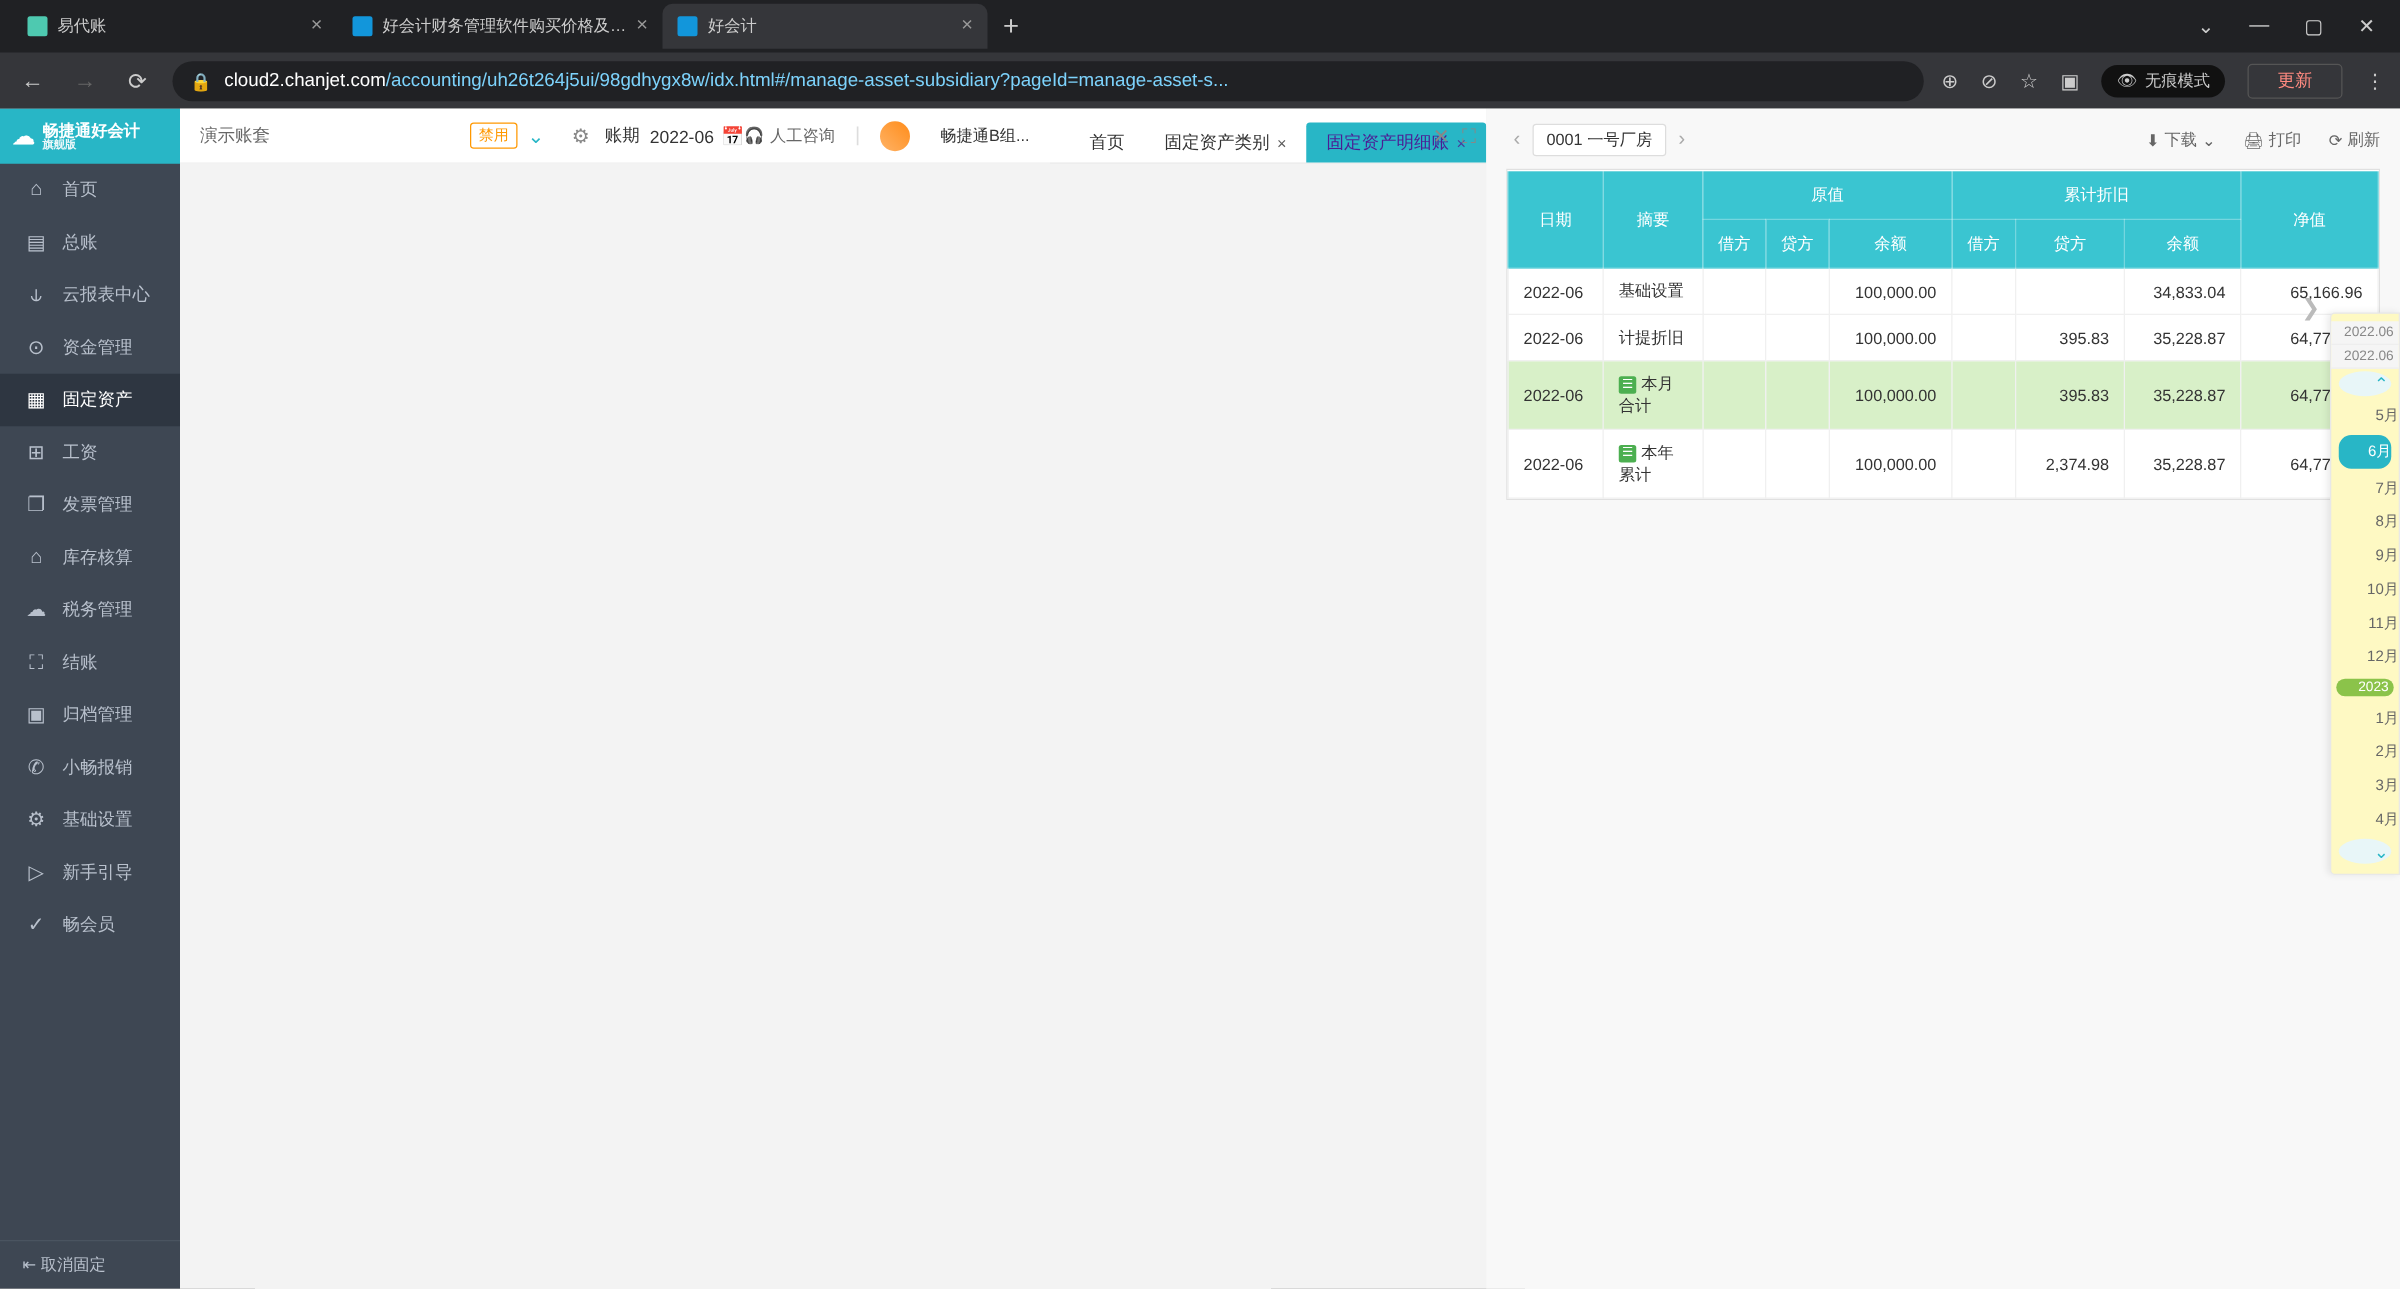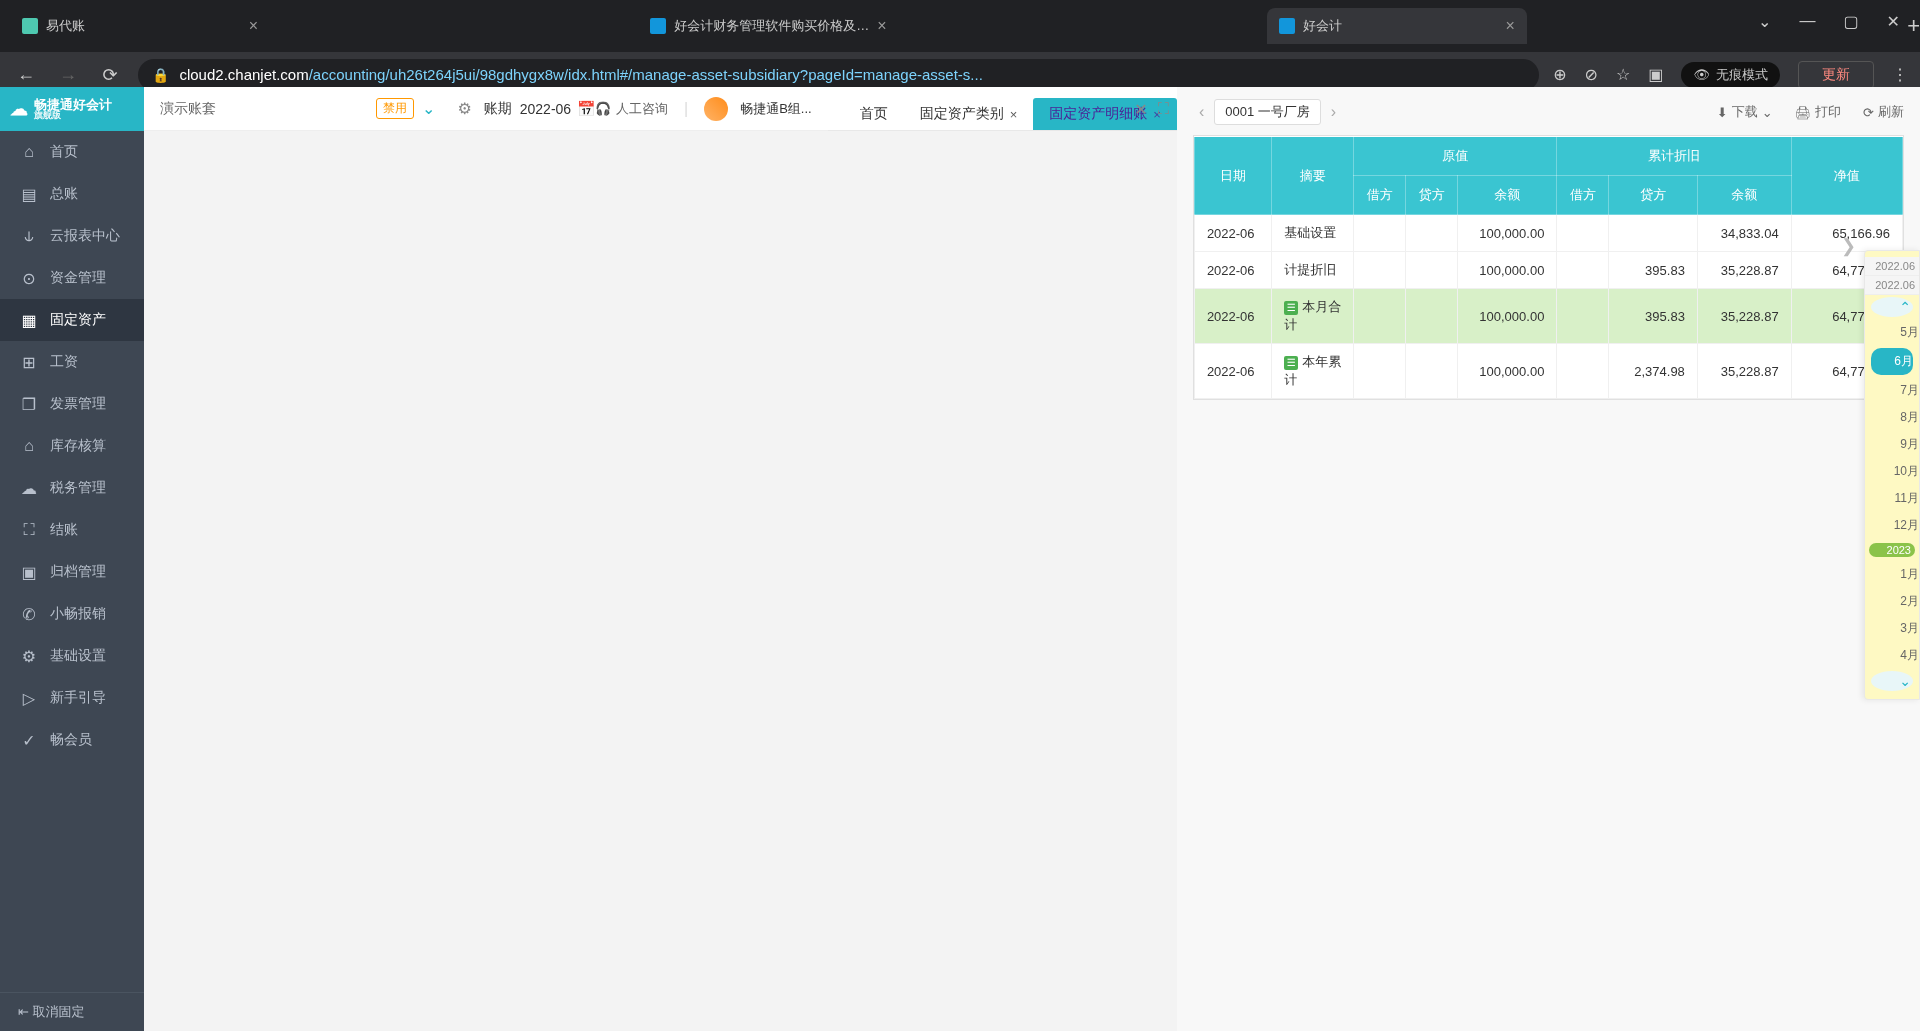--- a/index.html
+++ b/index.html
@@ -1,20 +1,20 @@
 <!DOCTYPE html>
 <html><head>
   <meta charset="utf-8">
   <style>
     * { margin: 0; padding: 0; box-sizing: border-box; font-family: "Microsoft YaHei", "PingFang SC", Arial, sans-serif; }
     body { width: 1920px; height: 1031px; background: #2b2b2b; overflow: hidden; }
     
     
     .browser-chrome { width: 100%; height: 87px; background: #202124; }
-    .tab-bar { height: 52px; display: flex; align-items: center; padding-left: 10px; justify-content: space-between; }
+    .tab-bar { height: 42px; display: flex; align-items: center; padding-left: 10px; }
     .tab { height: 36px; display: flex; align-items: center; padding: 0 12px; color: #ccc; font-size: 13px; min-width: 260px; max-width: 280px; position: relative; cursor: pointer; }
     .tab.active { background: #35363a; border-radius: 8px 8px 0 0; }
     .tab-favicon { width: 16px; height: 16px; margin-right: 8px; background: #4ec9b0; border-radius: 2px; display: inline-block; flex-shrink: 0; }
     .tab-favicon.blue { background: #1296db; }
     .tab-title { flex: 1; overflow: hidden; white-space: nowrap; text-overflow: ellipsis; }
     .tab-close { color: #999; font-size: 16px; margin-left: 8px; }
     .tab-add { color: #ccc; font-size: 22px; margin-left: 12px; cursor: pointer; }
     .window-controls { position: absolute; right: 0; top: 0; height: 42px; display: flex; align-items: center; gap: 28px; padding-right: 20px; color: #ccc; }
     
     .addr-bar { height: 45px; background: #35363a; display: flex; align-items: center; padding: 0 12px; gap: 14px; }
@@ -45,21 +45,21 @@
     
     .top-bar { height: 44px; background: #fff; display: flex; align-items: center; padding: 0 16px; border-bottom: 1px solid #eee; }
     .account-set { font-size: 14px; color: #666; margin-right: 160px; }
     .disable-tag { border: 1px solid #ff9800; color: #ff9800; font-size: 12px; padding: 1px 6px; border-radius: 3px; margin-right: 8px; }
     .gear-icon { color: #888; font-size: 16px; margin: 0 12px; cursor: pointer; }
     .period-label { color: #333; font-size: 14px; margin-right: 8px; }
     .period-val { color: #333; font-size: 14px; margin-right: 6px; }
     .cal-icon { color: #28b6c6; font-size: 15px; }
     .top-right { margin-left: auto; display: flex; align-items: center; gap: 16px; }
     .support-link { display: flex; align-items: center; gap: 4px; color: #666; font-size: 13px; cursor: pointer; }
-    .user-chip { display: flex; align-items: center; gap: 12px; color: #333; font-size: 13px; }
+    .user-chip { display: flex; align-items: center; gap: 24px; color: #333; font-size: 13px; }
     .user-avatar { width: 24px; height: 24px; background: linear-gradient(45deg,#ffb366,#ff8c1a); border-radius: 50%; }
     
     .tabs-bar { height: 44px; background: #fff; display: flex; align-items: center; padding-left: 16px; border-bottom: 1px solid #e8e8e8; position: relative; }
     .app-tab { padding: 0 16px; height: 32px; display: flex; align-items: center; font-size: 14px; color: #333; cursor: pointer; position: relative; }
     .app-tab.active { background: #28b6c6; color: #4c1d95; border-radius: 3px 3px 0 0; text-align: right; }
     .app-tab-close { margin-left: 6px; font-size: 13px; opacity: .8; }
     .tabs-right { position: absolute; right: 8px; top: 0; height: 44px; display: flex; align-items: center; gap: 10px; color: #888; }
     
     
     .content { flex: 1; padding: 12px 16px; background: #f8f8f8; position: relative; }

